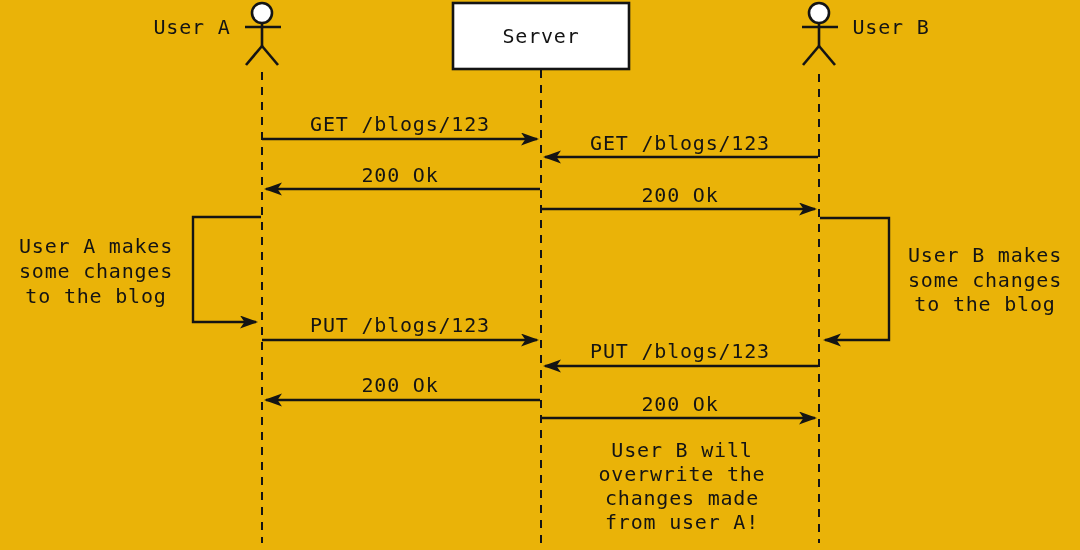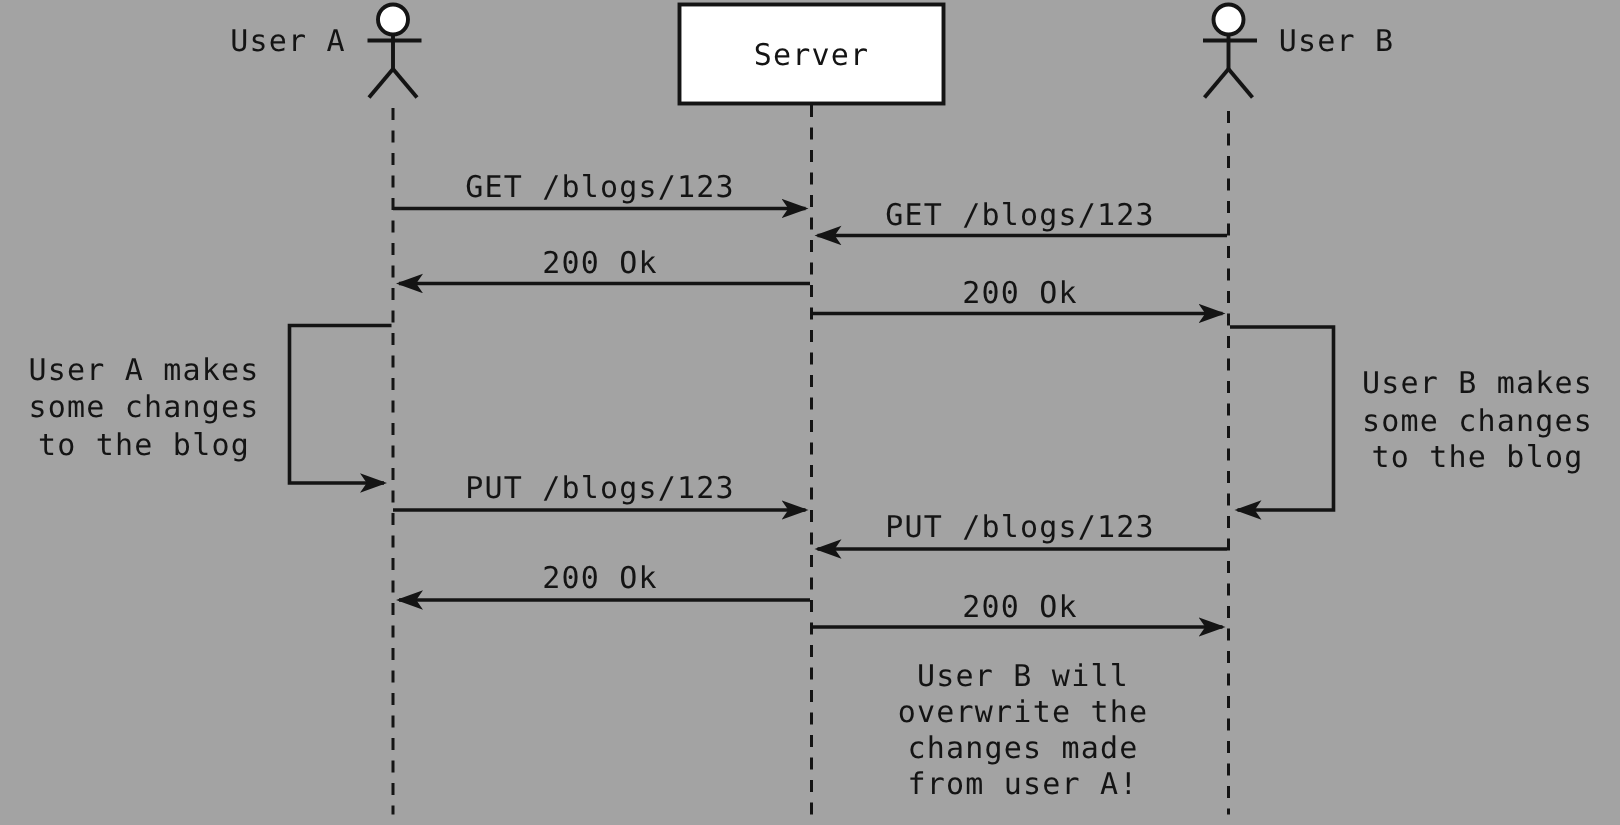--- a/index.html
+++ b/index.html
@@ -4,21 +4,21 @@
 <style>
   html, body {
     margin: 0;
     padding: 0;
     background: #ffffff;
   }
   .canvas-wrap {
     width: 1080px;
     height: 550px;
     position: relative;
-    background: #a3a3a3;
+    background: #eab308;
     overflow: hidden;
   }
   svg text {
     font-family: "DejaVu Sans Mono", "Liberation Mono", monospace;
     font-size: 20px;
     fill: #141414;
     letter-spacing: 0.8px;
   }
   .mid { text-anchor: middle; }
   .stroke {

